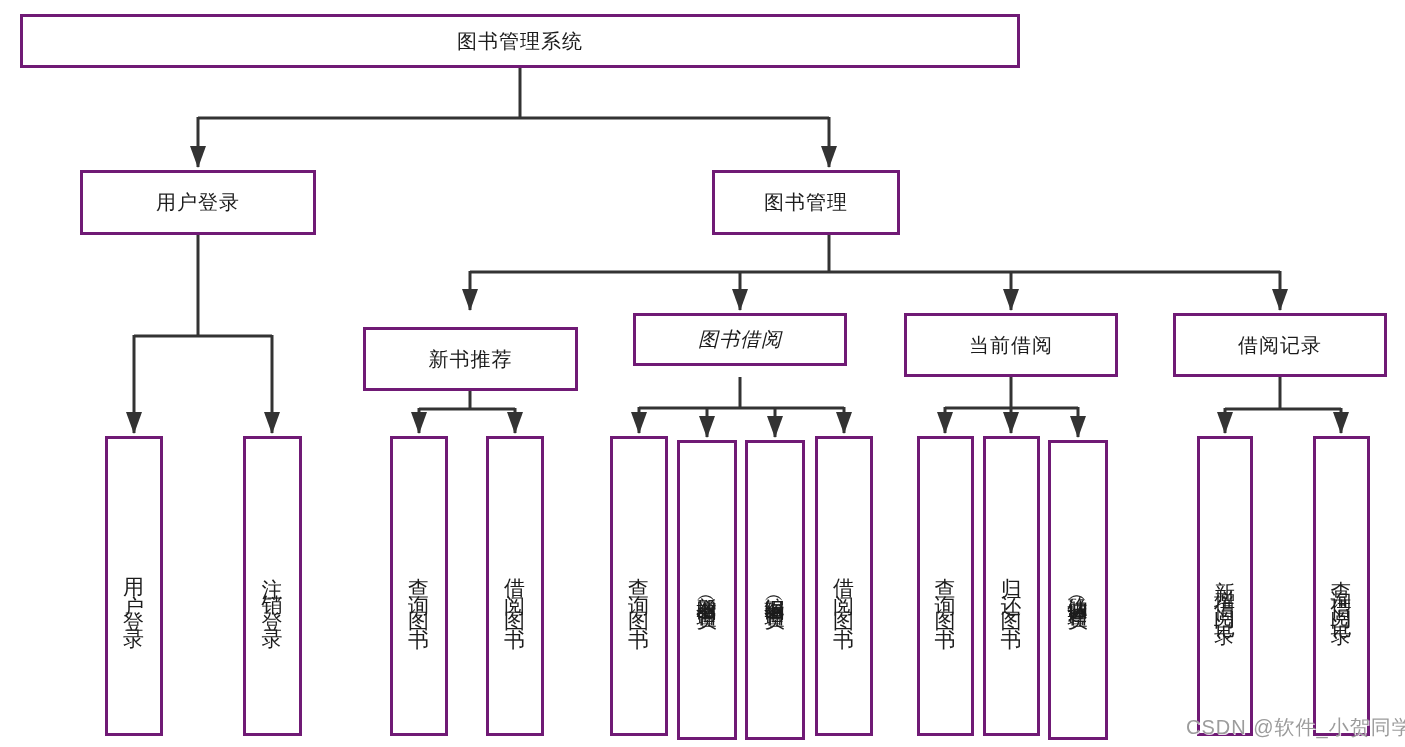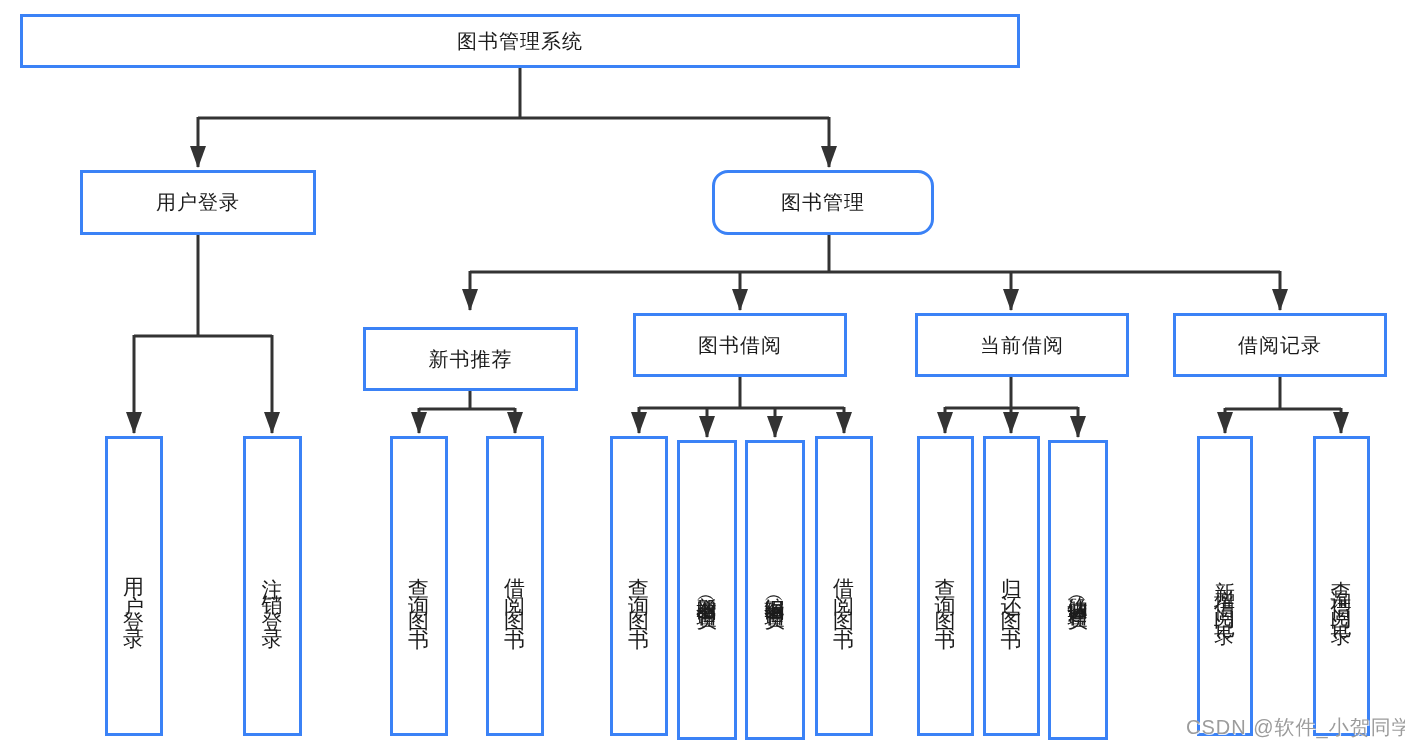--- a/index.html
+++ b/index.html
@@ -19,21 +19,21 @@
     position: absolute;
     left: 0; top: 0;
     width: 1405px;
     height: 747px;
     pointer-events: none;
   }
   .node {
     position: absolute;
     box-sizing: border-box;
     background: #ffffff;
-    border: 3px solid #3b82f6;
+    border: 3px solid #701a75;
     color: #1c1c1c;
     display: flex;
     align-items: center;
     justify-content: center;
     z-index: 2;
   }
   .hnode {
     font-size: 20px;
     letter-spacing: 1px;
   }
@@ -123,25 +123,25 @@
         <path d="M1225,409 H1341"></path>
         <path d="M1225,408 V433" marker-end="url(#arrow)"></path>
         <path d="M1341,408 V433" marker-end="url(#arrow)"></path>
       </g>
     </g>
   </svg>
 
   <div class="node hnode" style="left:20px; top:14px; width:1000px; height:54px;">图书管理系统</div>
 
   <div class="node hnode" style="left:80px; top:170px; width:236px; height:65px;">用户登录</div>
-  <div class="node hnode" style="left:712px; top:170px; width:222px; height:65px;border-radius:16px;">图书管理</div>
+  <div class="node hnode" style="left:712px; top:170px; width:188px; height:65px;">图书管理</div>
 
   <div class="node hnode" style="left:363px; top:327px; width:215px; height:64px;">新书推荐</div>
-  <div class="node hnode" style="left:633px; top:313px; width:214px; height:64px;">图书借阅</div>
-  <div class="node hnode" style="left:904px; top:313px; width:214px; height:64px;margin-left:11px;">当前借阅</div>
+  <div class="node hnode" style="left:633px; top:313px; width:214px; height:53px;font-style:italic;">图书借阅</div>
+  <div class="node hnode" style="left:904px; top:313px; width:214px; height:64px;">当前借阅</div>
   <div class="node hnode" style="left:1173px; top:313px; width:214px; height:64px;">借阅记录</div>
 
   <div class="node vnode sp4" style="left:105px; top:436px; width:58px; height:300px;">用户登录</div>
   <div class="node vnode sp4" style="left:243px; top:436px; width:59px; height:300px;">注销登录</div>
 
   <div class="node vnode sp4" style="left:390px; top:436px; width:58px; height:300px;">查询图书</div>
   <div class="node vnode sp4" style="left:486px; top:436px; width:58px; height:300px;">借阅图书</div>
 
   <div class="node vnode sp4" style="left:610px; top:436px; width:58px; height:300px;">查询图书</div>
   <div class="node vnode sp9" style="left:677px; top:440px; width:60px; height:300px;">新增图书（管理员）</div>

